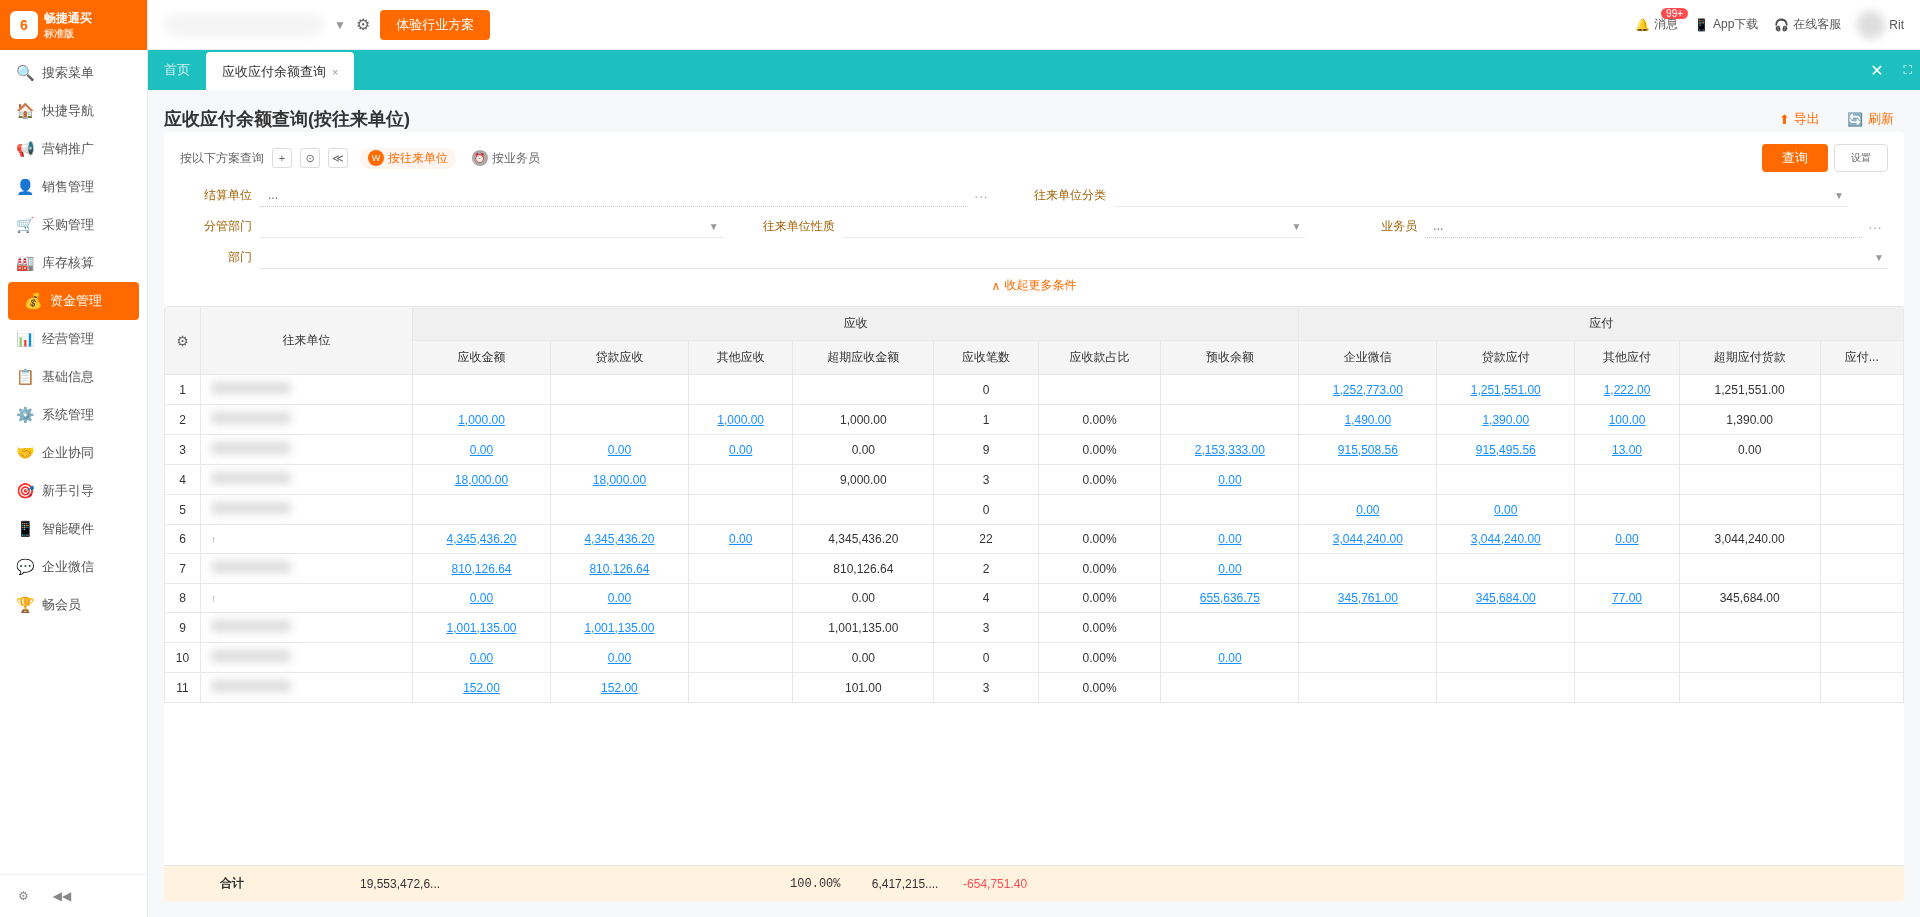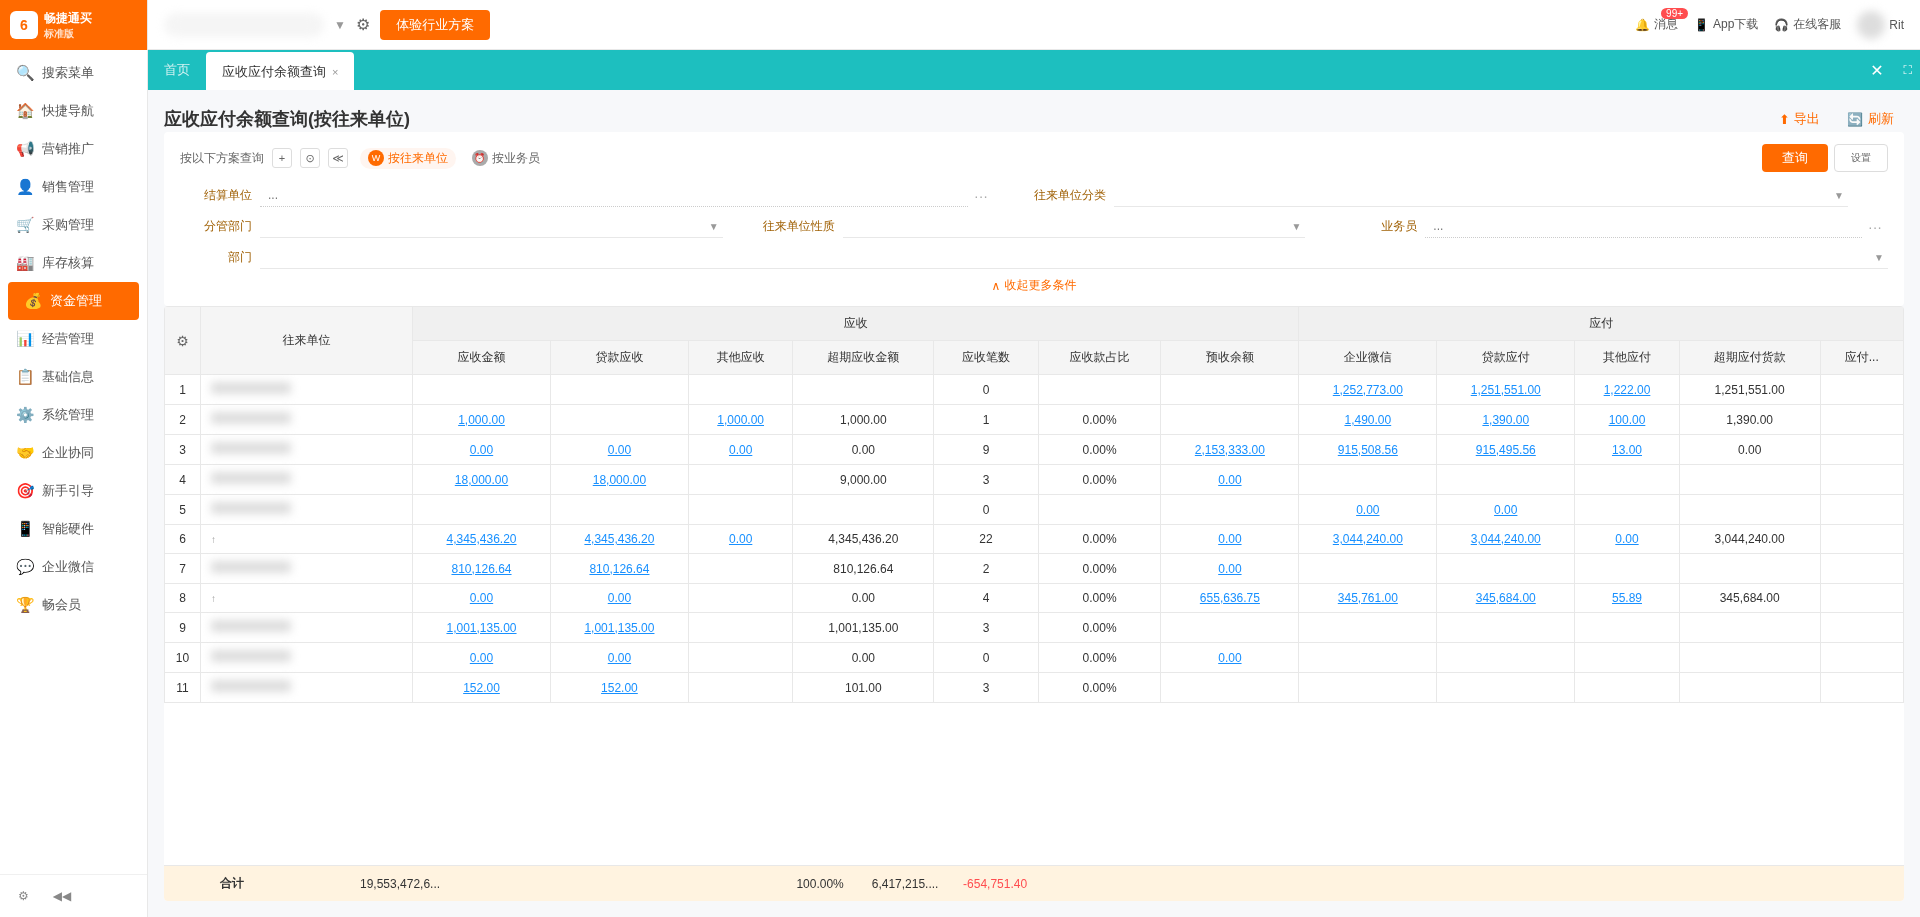--- a/index.html
+++ b/index.html
@@ -469,21 +469,21 @@
     <td class="text-left"><span style="color:#999;font-size:10px;">↑</span></td>
     <td><span class="link">0.00</span></td>
     <td><span class="link">0.00</span></td>
     <td></td>
     <td>0.00</td>
     <td>4</td>
     <td>0.00%</td>
     <td><span class="link">655,636.75</span></td>
     <td><span class="link">345,761.00</span></td>
     <td><span class="link">345,684.00</span></td>
-    <td><span class="link">55.89</span></td>
+    <td><span class="link">77.00</span></td>
     <td>345,684.00</td>
     <td></td>
   </tr>
                 <tr>
     <td>9</td>
     <td class="text-left"><span class="blurred" style="display:inline-block;width:80px;height:12px;background:#ddd;border-radius:2px;"></span></td>
     <td><span class="link">1,001,135.00</span></td>
     <td><span class="link">1,001,135.00</span></td>
     <td></td>
     <td>1,001,135.00</td>
@@ -532,20 +532,20 @@
           </table>
         </div>
         <div class="table-footer">
           <span style="width:36px;"></span>
           <span style="min-width:140px;padding:0 10px;font-weight:bold;">合计</span>
           <span style="min-width:90px;padding:0 10px;text-align:center;">19,553,472,6...</span>
           <span style="min-width:90px;padding:0 10px;"></span>
           <span style="min-width:80px;padding:0 10px;"></span>
           <span style="min-width:100px;padding:0 10px;"></span>
           <span style="min-width:60px;padding:0 10px;"></span>
-          <span style="min-width:80px;padding:0 10px;text-align:center;">100.00%</span>
+          <span style="min-width:80px;padding:0 10px;font-family:Liberation Mono, monospace;">100.00%</span>
           <span style="min-width:90px;padding:0 10px;text-align:center;">6,417,215....</span>
           <span style="min-width:90px;padding:0 10px;text-align:center;color:#ff4d4f;">-654,751.40</span>
         </div>
       </div>
     </div>
   </div>
 </div>
 
 </body></html>

